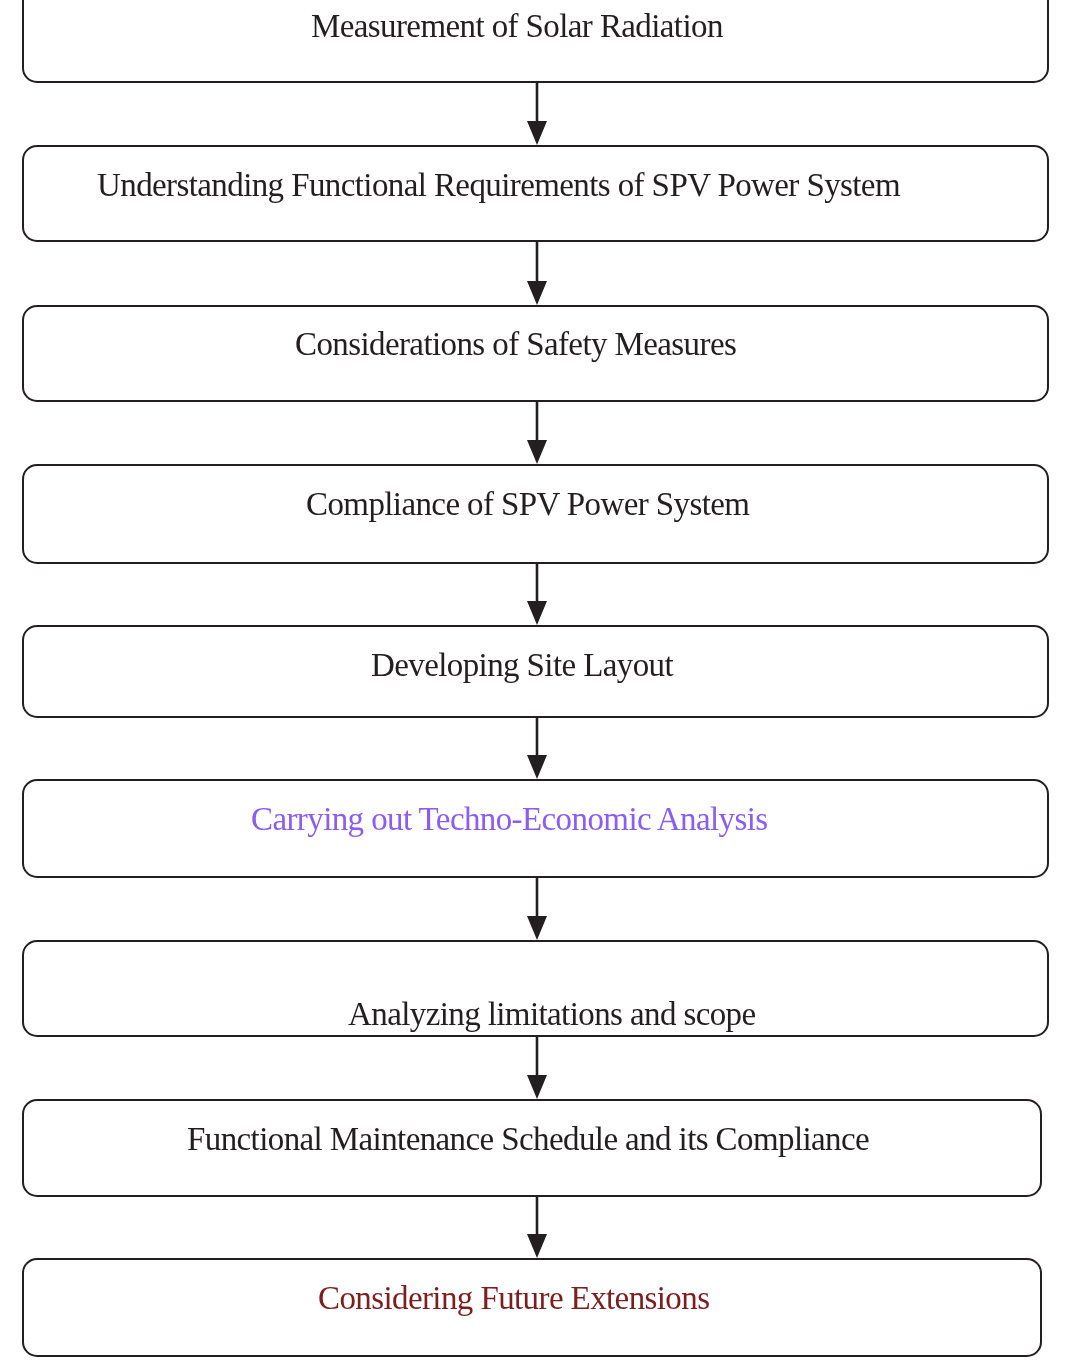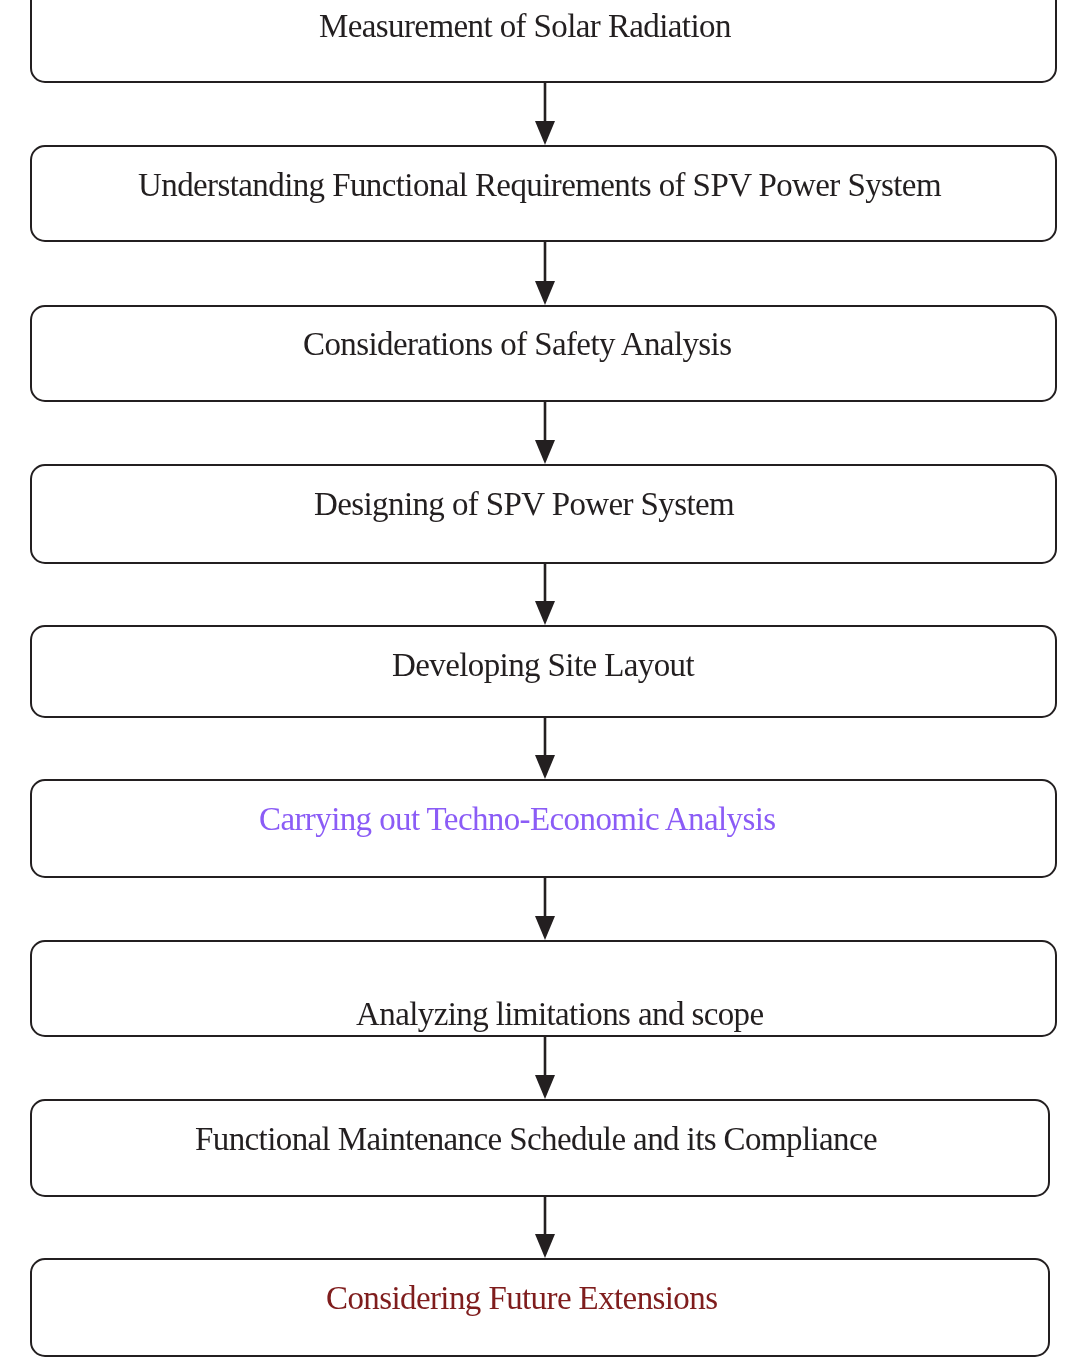--- a/index.html
+++ b/index.html
@@ -10,21 +10,21 @@
     body {
       width: 1091px;
       height: 1371px;
       position: relative;
       overflow: hidden;
       font-family: "Liberation Serif", "DejaVu Serif", serif;
       color: #231f20;
     }
     #flow {
       position: absolute;
-      left: 16px; top: 0;
+      left: 8px; top: 0;
       width: 955px;
       height: 1371px;
     }
     .step-box {
       position: absolute;
       box-sizing: border-box;
       border: 2.6px solid #231f20;
       border-radius: 15px;
       background: #ffffff;
     }
@@ -47,33 +47,33 @@
 <body>
 
 <div id="flow">
 
   <div class="step">
     <div class="step-box" style="left: 14px; top: -14px; width: 1027px; height: 97px; border-color: rgb(35, 31, 32);"></div>
     <span class="step-label" style="left: 303px; top: 10px; color: rgb(35, 31, 32);">Measurement of Solar Radiation</span>
   </div>
   <div class="step">
     <div class="step-box" style="left: 14px; top: 145px; width: 1027px; height: 97px; border-color: rgb(35, 31, 32);"></div>
-    <span class="step-label" style="left: 89px; top: 169px; color: rgb(35, 31, 32); margin-left: 33px;">Understanding Functional Requirements of SPV Power System</span>
+    <span class="step-label" style="left: 89px; top: 169px; color: rgb(35, 31, 32);">Understanding Functional Requirements of SPV Power System</span>
   </div>
   <div class="step">
     <div class="step-box" style="left: 14px; top: 305px; width: 1027px; height: 97px; border-color: rgb(35, 31, 32);"></div>
-    <span class="step-label" style="left: 287px; top: 328px; color: rgb(35, 31, 32);">Considerations of Safety Analysis</span>
+    <span class="step-label" style="left: 287px; top: 328px; color: rgb(35, 31, 32);">Considerations of Safety Measures</span>
   </div>
   <div class="step">
     <div class="step-box" style="left: 14px; top: 464px; width: 1027px; height: 100px; border-color: rgb(35, 31, 32);"></div>
-    <span class="step-label" style="left: 298px; top: 488px; color: rgb(35, 31, 32);">Designing of SPV Power System</span>
+    <span class="step-label" style="left: 298px; top: 488px; color: rgb(35, 31, 32);">Compliance of SPV Power System</span>
   </div>
   <div class="step">
     <div class="step-box" style="left: 14px; top: 625px; width: 1027px; height: 93px; border-color: rgb(35, 31, 32);"></div>
-    <span class="step-label" style="left: 363px; top: 649px; color: rgb(35, 31, 32); margin-left: 13px;">Developing Site Layout</span>
+    <span class="step-label" style="left: 363px; top: 649px; color: rgb(35, 31, 32);">Developing Site Layout</span>
   </div>
   <div class="step">
     <div class="step-box" style="left: 14px; top: 779px; width: 1027px; height: 99px; border-color: rgb(35, 31, 32);"></div>
     <span class="step-label" style="left: 243px; top: 803px; color: #8b5cf6;">Carrying out Techno-Economic Analysis</span>
   </div>
   <div class="step">
     <div class="step-box" style="left: 14px; top: 940px; width: 1027px; height: 97px; border-color: rgb(35, 31, 32);"></div>
     <span class="step-label" style="left: 340px; top: 964px; color: rgb(35, 31, 32); margin-top: 34px;">Analyzing limitations and scope</span>
   </div>
   <div class="step">

